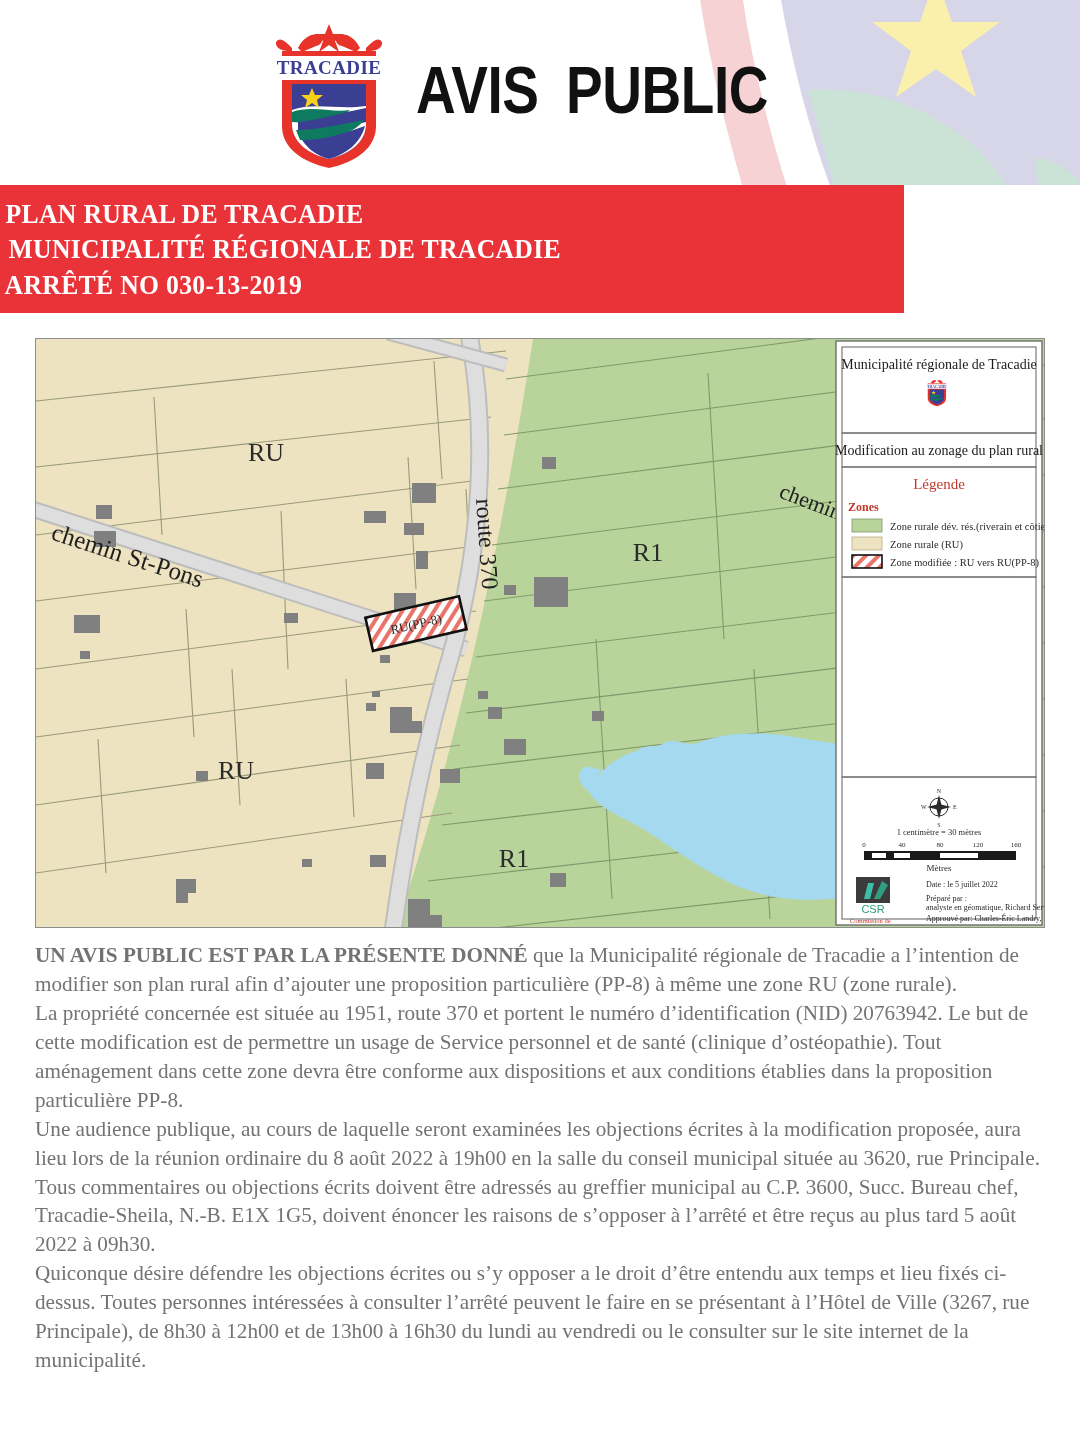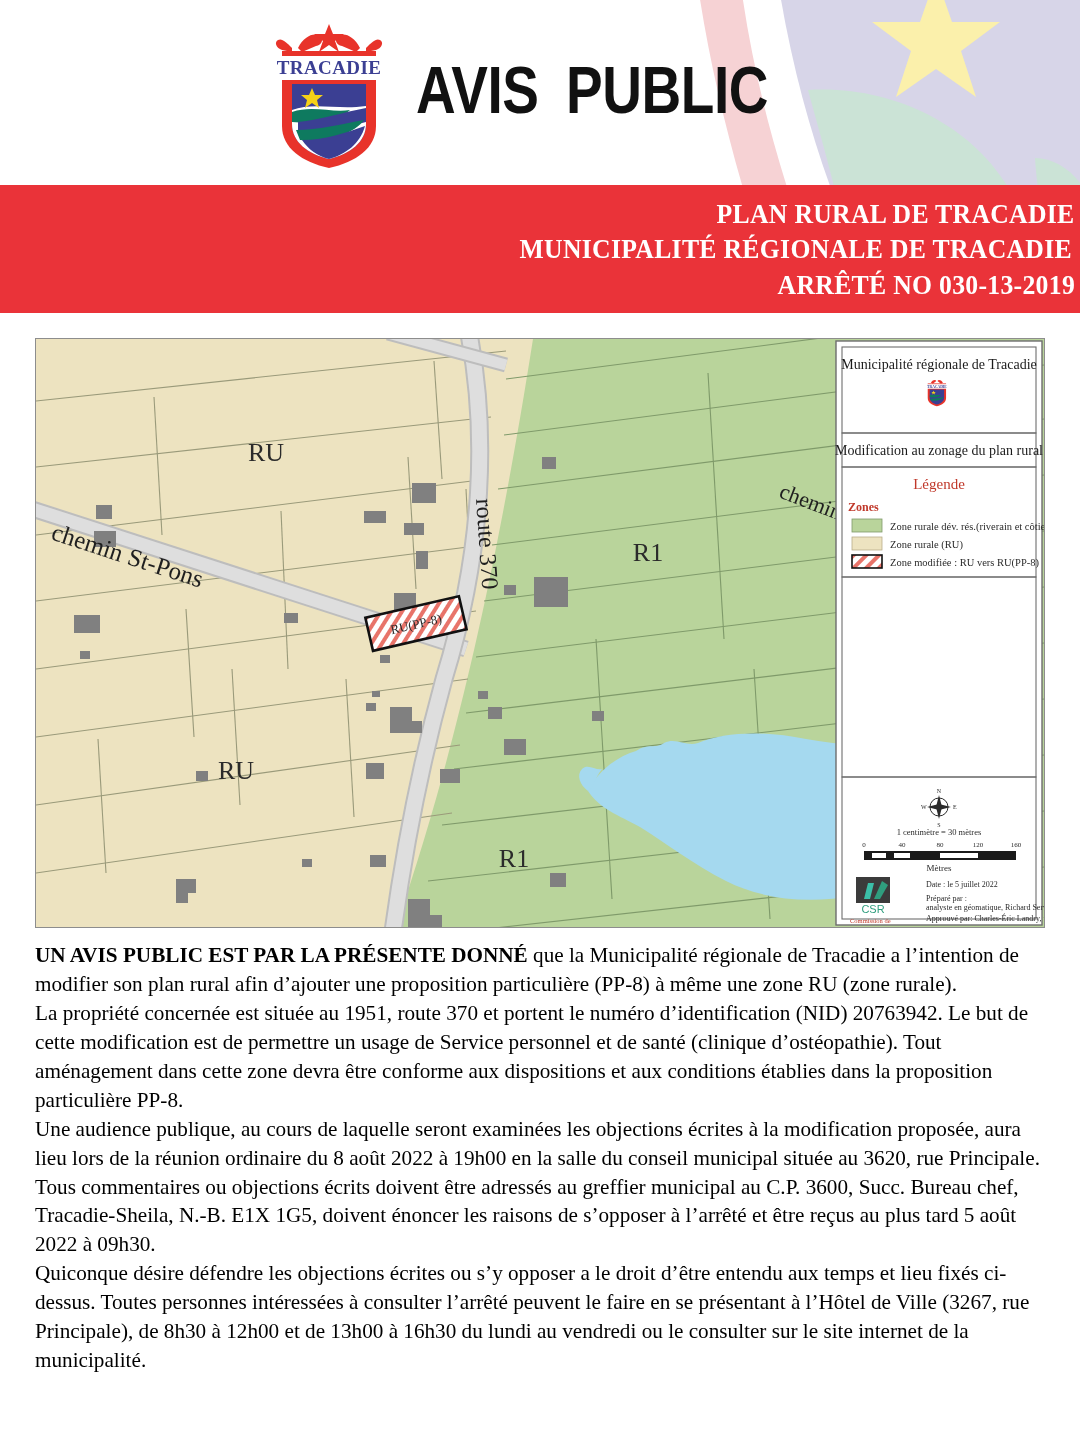--- a/index.html
+++ b/index.html
@@ -55,26 +55,26 @@
     font-size: 67px;
     letter-spacing: -0.5px;
     color: #111111;
     transform: scaleX(0.82);
     transform-origin: left center;
     white-space: nowrap;
   }
 
   
   .banner {
-    width: 1080px;
+    width: 904px;
     height: 128px;
     background: #ea3339;
     display: flex;
     flex-direction: column;
-    align-items: flex-end;
+    align-items: flex-start;
     justify-content: center;
     padding-top: 2px;
   }
   .banner-line {
     color: #ffffff;
     font-family: "Liberation Serif", serif;
     font-weight: bold;
     font-size: 26.5px;
     letter-spacing: 0.3px;
     line-height: 1.33;
@@ -94,21 +94,21 @@
   }
   .map-svg { position: absolute; left: 0; top: 0; }
 
   
   .notice-body {
     margin: 13px 35px 0 35px;
     width: 1010px;
     font-family: "Liberation Serif", serif;
     font-size: 21.2px;
     line-height: 1.365;
-    color: #000000;
+    color: #737373;
     text-align: left;
   }
   .notice-body p { margin: 0; }
   .lead-strong { font-weight: bold; }
 </style>
 </head>
 <body>
 
 <div class="header">
 

